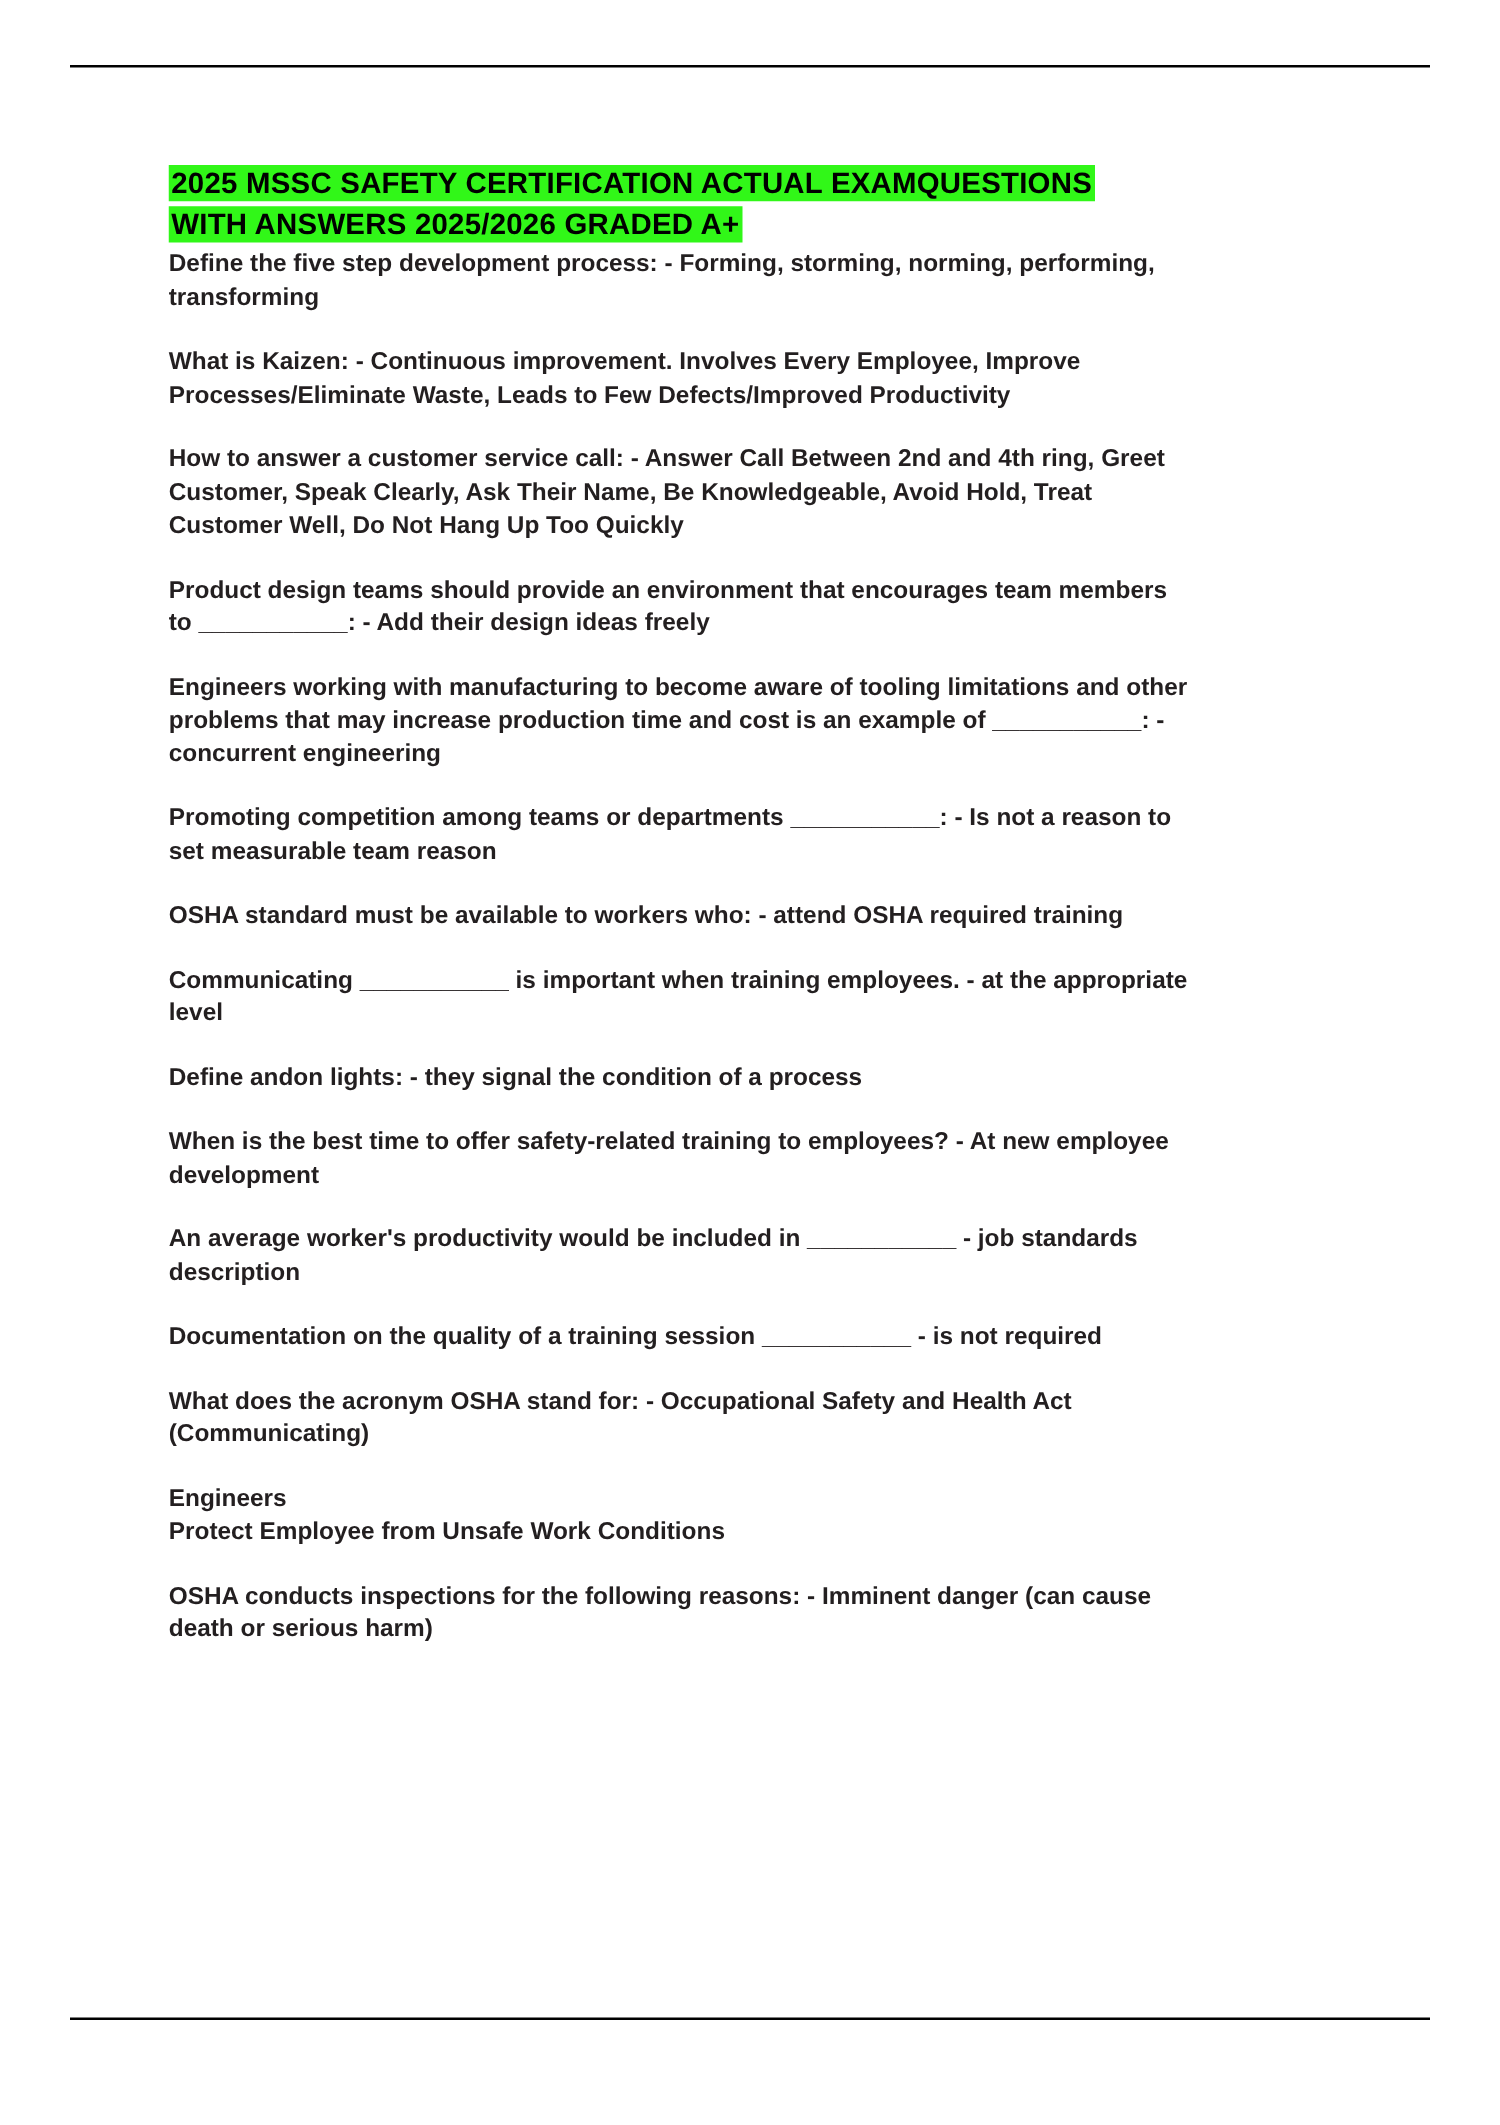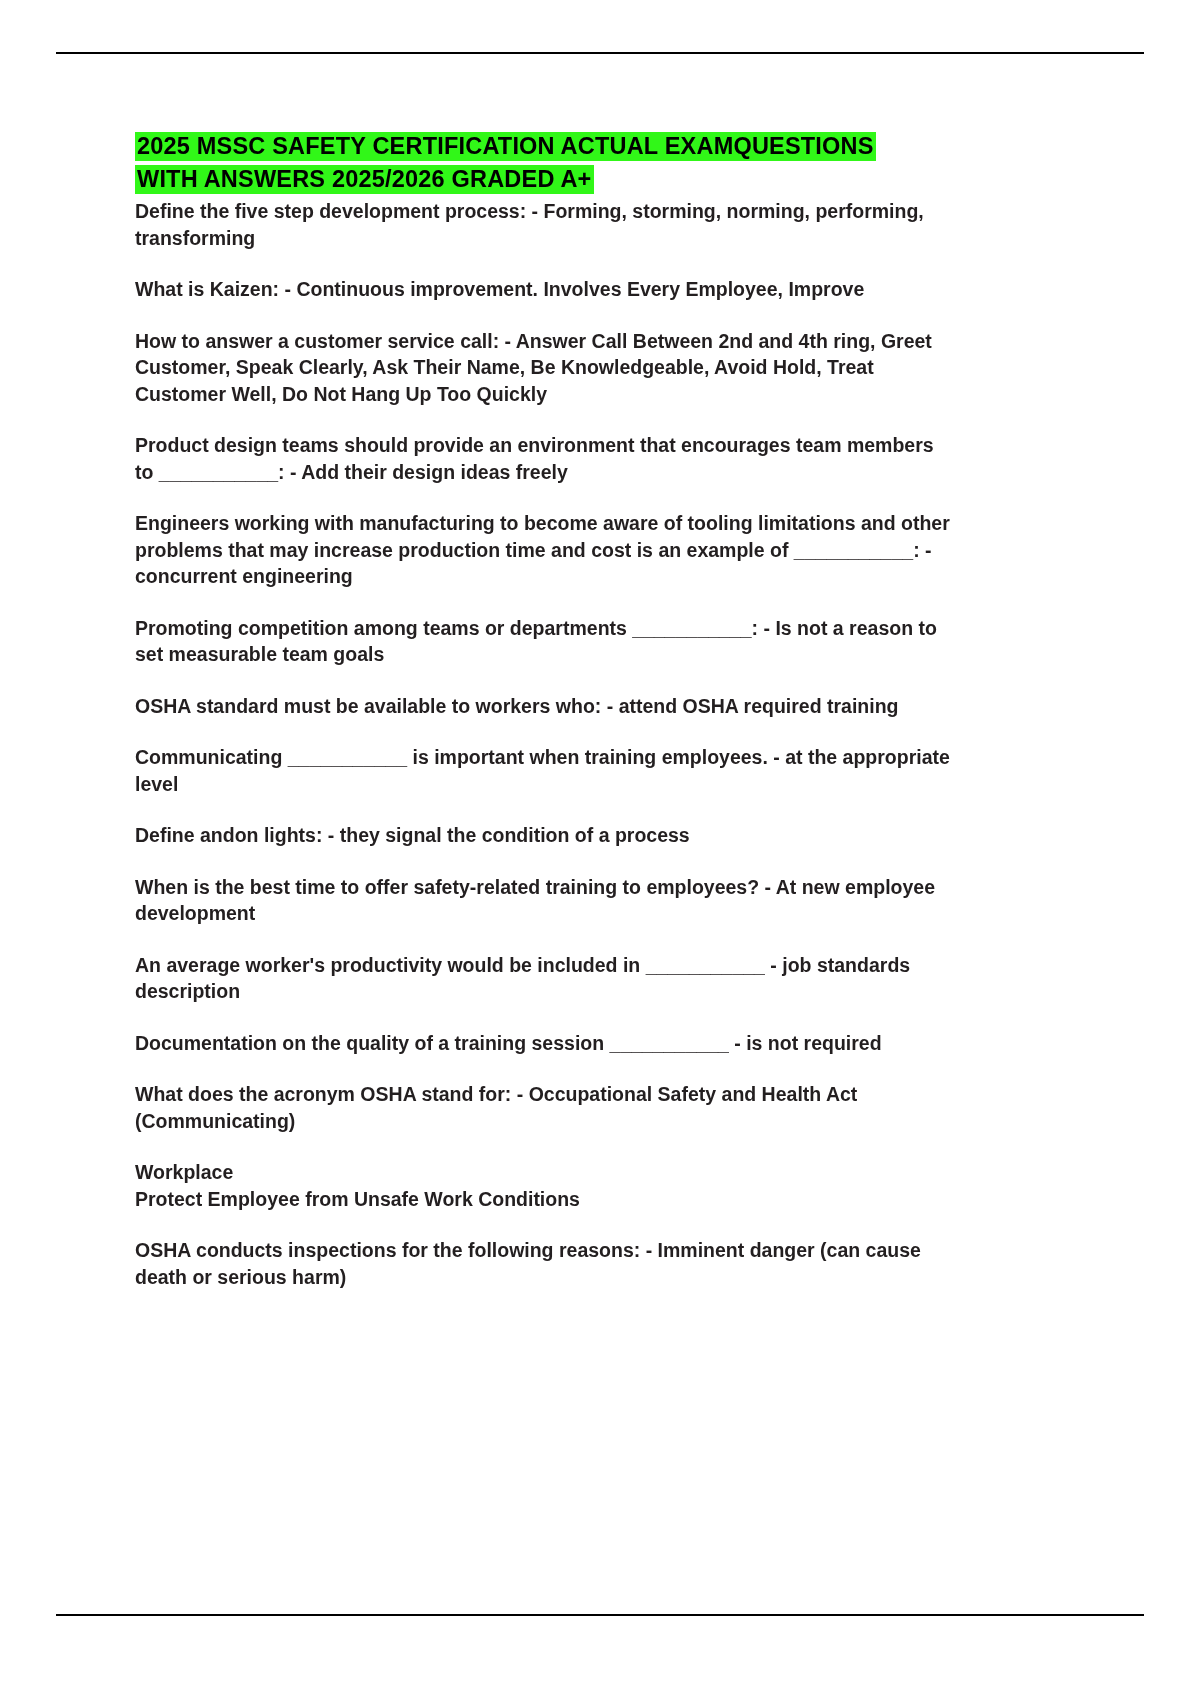--- a/index.html
+++ b/index.html
@@ -93,20 +93,21 @@
       <span class="title-line">WITH ANSWERS 2025/2026 GRADED A+</span>
     </div>
 
     <div class="qa qa-block">
       <span class="qa-line">Define the five step development process: - Forming, storming, norming, performing,</span>
       <span class="qa-line">transforming</span>
     </div>
 
     <div class="qa qa-block">
       <span class="qa-line">What is Kaizen: - Continuous improvement. Involves Every Employee, Improve</span>
+      <span class="qa-line">Processes/Eliminate Waste, Leads to Few Defects/Improved Productivity</span>
     </div>
 
     <div class="qa qa-block">
       <span class="qa-line">How to answer a customer service call: - Answer Call Between 2nd and 4th ring, Greet</span>
       <span class="qa-line">Customer, Speak Clearly, Ask Their Name, Be Knowledgeable, Avoid Hold, Treat</span>
       <span class="qa-line">Customer Well, Do Not Hang Up Too Quickly</span>
     </div>
 
     <div class="qa qa-block">
       <span class="qa-line">Product design teams should provide an environment that encourages team members</span>
@@ -114,21 +115,21 @@
     </div>
 
     <div class="qa qa-block">
       <span class="qa-line">Engineers working with manufacturing to become aware of tooling limitations and other</span>
       <span class="qa-line">problems that may increase production time and cost is an example of ___________: -</span>
       <span class="qa-line">concurrent engineering</span>
     </div>
 
     <div class="qa qa-block">
       <span class="qa-line">Promoting competition among teams or departments ___________: - Is not a reason to</span>
-      <span class="qa-line">set measurable team goals</span>
+      <span class="qa-line">set measurable team reason</span>
     </div>
 
     <div class="qa qa-block">
       <span class="qa-line">OSHA standard must be available to workers who: - attend OSHA required training</span>
     </div>
 
     <div class="qa qa-block">
       <span class="qa-line">Communicating ___________ is important when training employees. - at the appropriate</span>
       <span class="qa-line">level</span>
     </div>
@@ -150,21 +151,21 @@
     <div class="qa qa-block">
       <span class="qa-line">Documentation on the quality of a training session ___________ - is not required</span>
     </div>
 
     <div class="qa qa-block">
       <span class="qa-line">What does the acronym OSHA stand for: - Occupational Safety and Health Act</span>
       <span class="qa-line">(Communicating)</span>
     </div>
 
     <div class="qa qa-block">
-      <span class="qa-line">Workplace</span>
+      <span class="qa-line">Engineers</span>
       <span class="qa-line">Protect Employee from Unsafe Work Conditions</span>
     </div>
 
     <div class="qa qa-block">
       <span class="qa-line">OSHA conducts inspections for the following reasons: - Imminent danger (can cause</span>
       <span class="qa-line">death or serious harm)</span>
     </div>
 
   </div>
 

